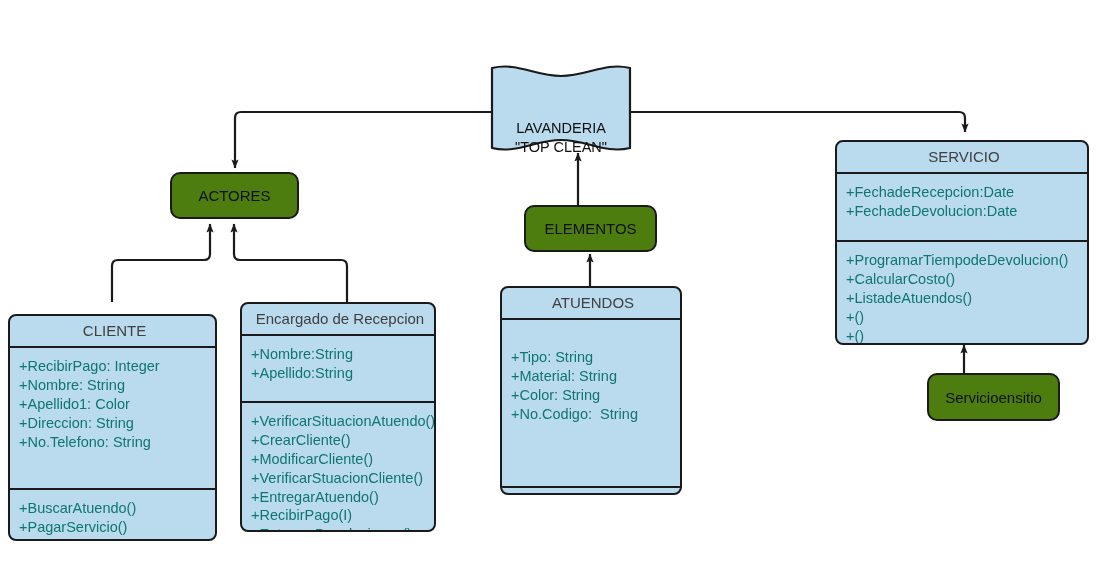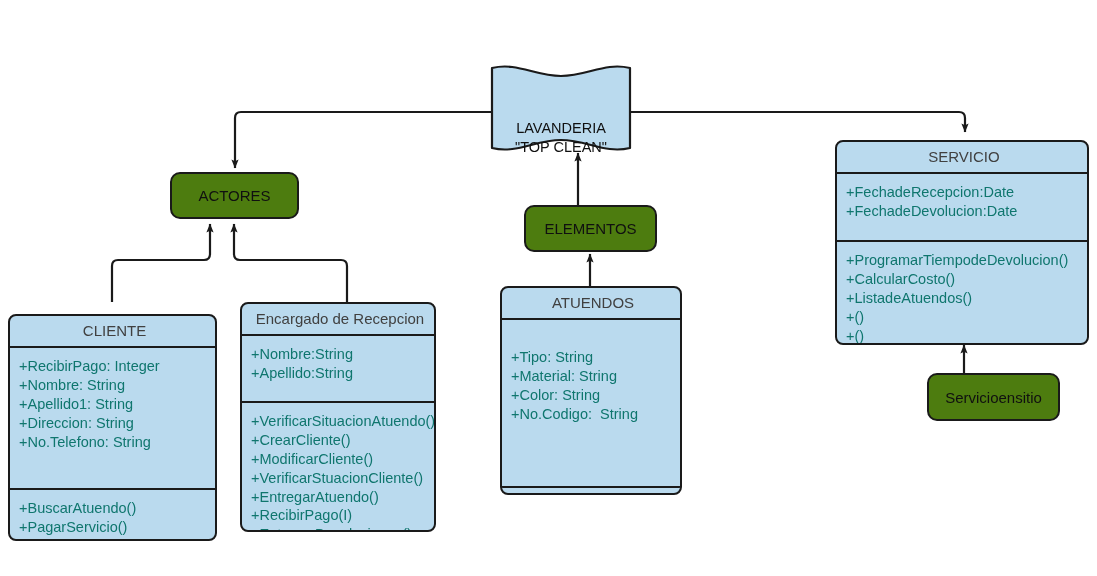--- a/index.html
+++ b/index.html
@@ -141,21 +141,21 @@
   <div class="pill" style="left:898px; top:373px; width:133px; height:48px;margin-left:29px;">
     <span>Servicioensitio</span>
   </div>
 
   <div class="uml-class" style="left:8px; top:302px; width:209px; height:227px;margin-top:12px;">
     <div class="cls-title">CLIENTE</div>
     <div class="cls-sep"></div>
     <div class="cls-section" style="height:122px;">
       <div class="row">+RecibirPago: Integer</div>
       <div class="row">+Nombre: String</div>
-      <div class="row">+Apellido1: String</div>
+      <div class="row">+Apellido1: Color</div>
       <div class="row">+Direccion: String</div>
       <div class="row">+No.Telefono: String</div>
     </div>
     <div class="cls-sep"></div>
     <div class="cls-section">
       <div class="row">+BuscarAtuendo()</div>
       <div class="row">+PagarServicio()</div>
     </div>
   </div>
 

